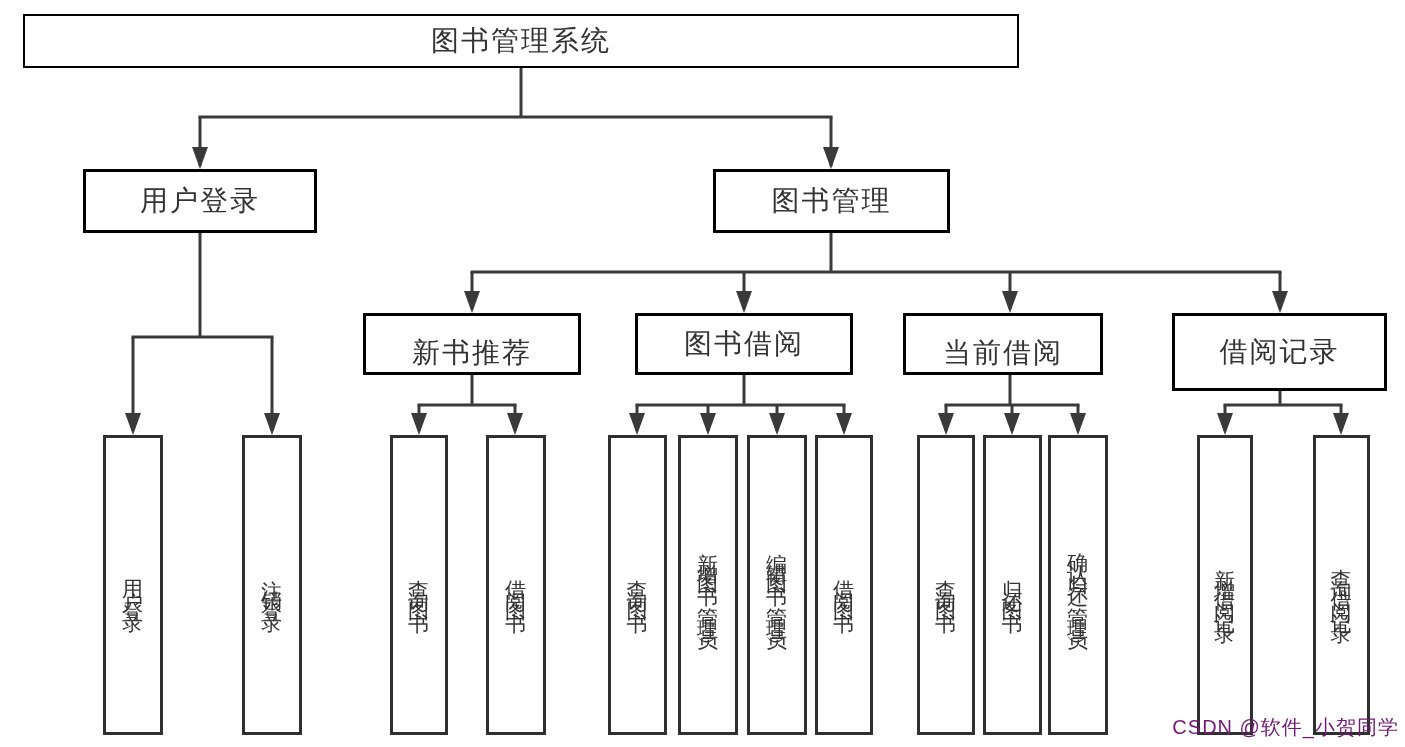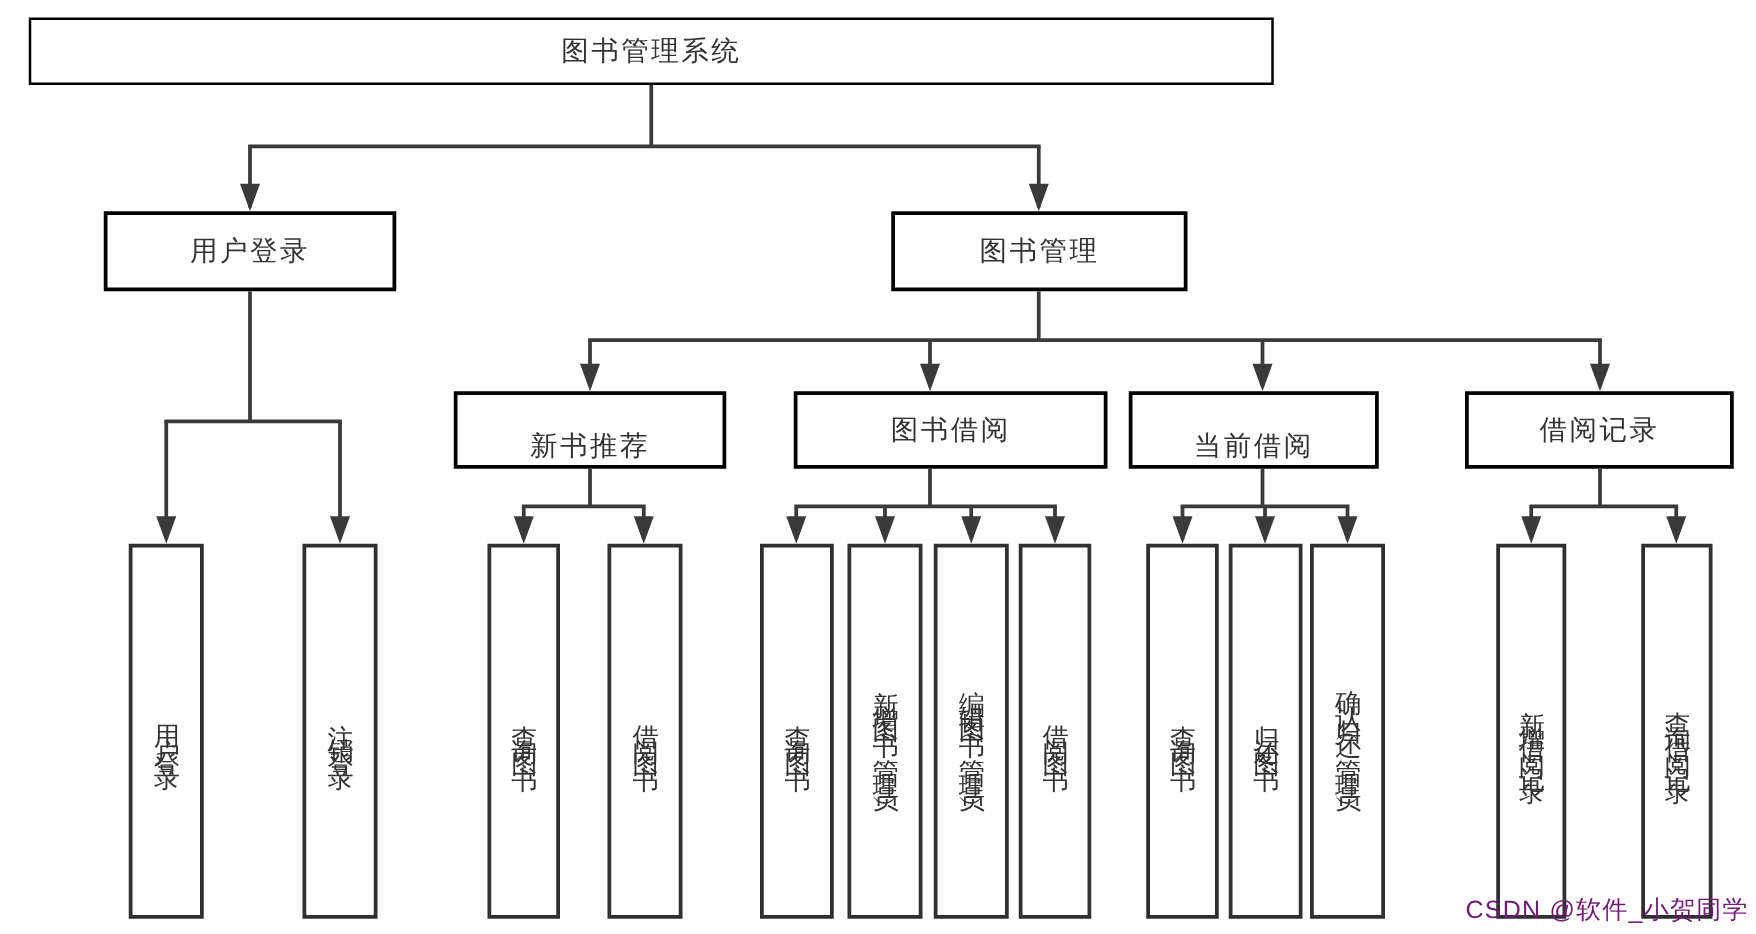--- a/index.html
+++ b/index.html
@@ -24,21 +24,21 @@
   }
   .node {
     position: absolute;
     box-sizing: border-box;
     background: #ffffff;
     border: 3px solid #000000;
     display: flex;
     align-items: center;
     justify-content: center;
     color: #333333;
-    font-size: 22px;
+    font-size: 28px;
     letter-spacing: 2px;
     white-space: nowrap;
   }
   .node.root {
     border-width: 2px;
   }
   .vnode {
     position: absolute;
     box-sizing: border-box;
     top: 435px;
@@ -146,27 +146,27 @@
   <div class="node" style="left:83px; top:169px; width:234px; height:64px;">
     <span>用户登录</span>
   </div>
   <div class="node" style="left:713px; top:169px; width:237px; height:64px;font-family:Liberation Serif, serif;">
     <span>图书管理</span>
   </div>
 
   <div class="node" style="left:363px; top:313px; width:218px; height:62px;align-items:flex-end;">
     <span>新书推荐</span>
   </div>
-  <div class="node" style="left:635px; top:313px; width:251px; height:62px;">
+  <div class="node" style="left:635px; top:313px; width:218px; height:62px;">
     <span>图书借阅</span>
   </div>
   <div class="node" style="left:903px; top:313px; width:200px; height:62px;align-items:flex-end;">
     <span>当前借阅</span>
   </div>
-  <div class="node" style="left:1172px; top:313px; width:215px; height:62px;">
+  <div class="node" style="left:1172px; top:313px; width:215px; height:78px;">
     <span>借阅记录</span>
   </div>
 
   <div class="vnode" style="left:103px; width:60px;">
     <span>用户登录</span>
   </div>
   <div class="vnode" style="left:242px; width:60px;">
     <span>注销登录</span>
   </div>
 

